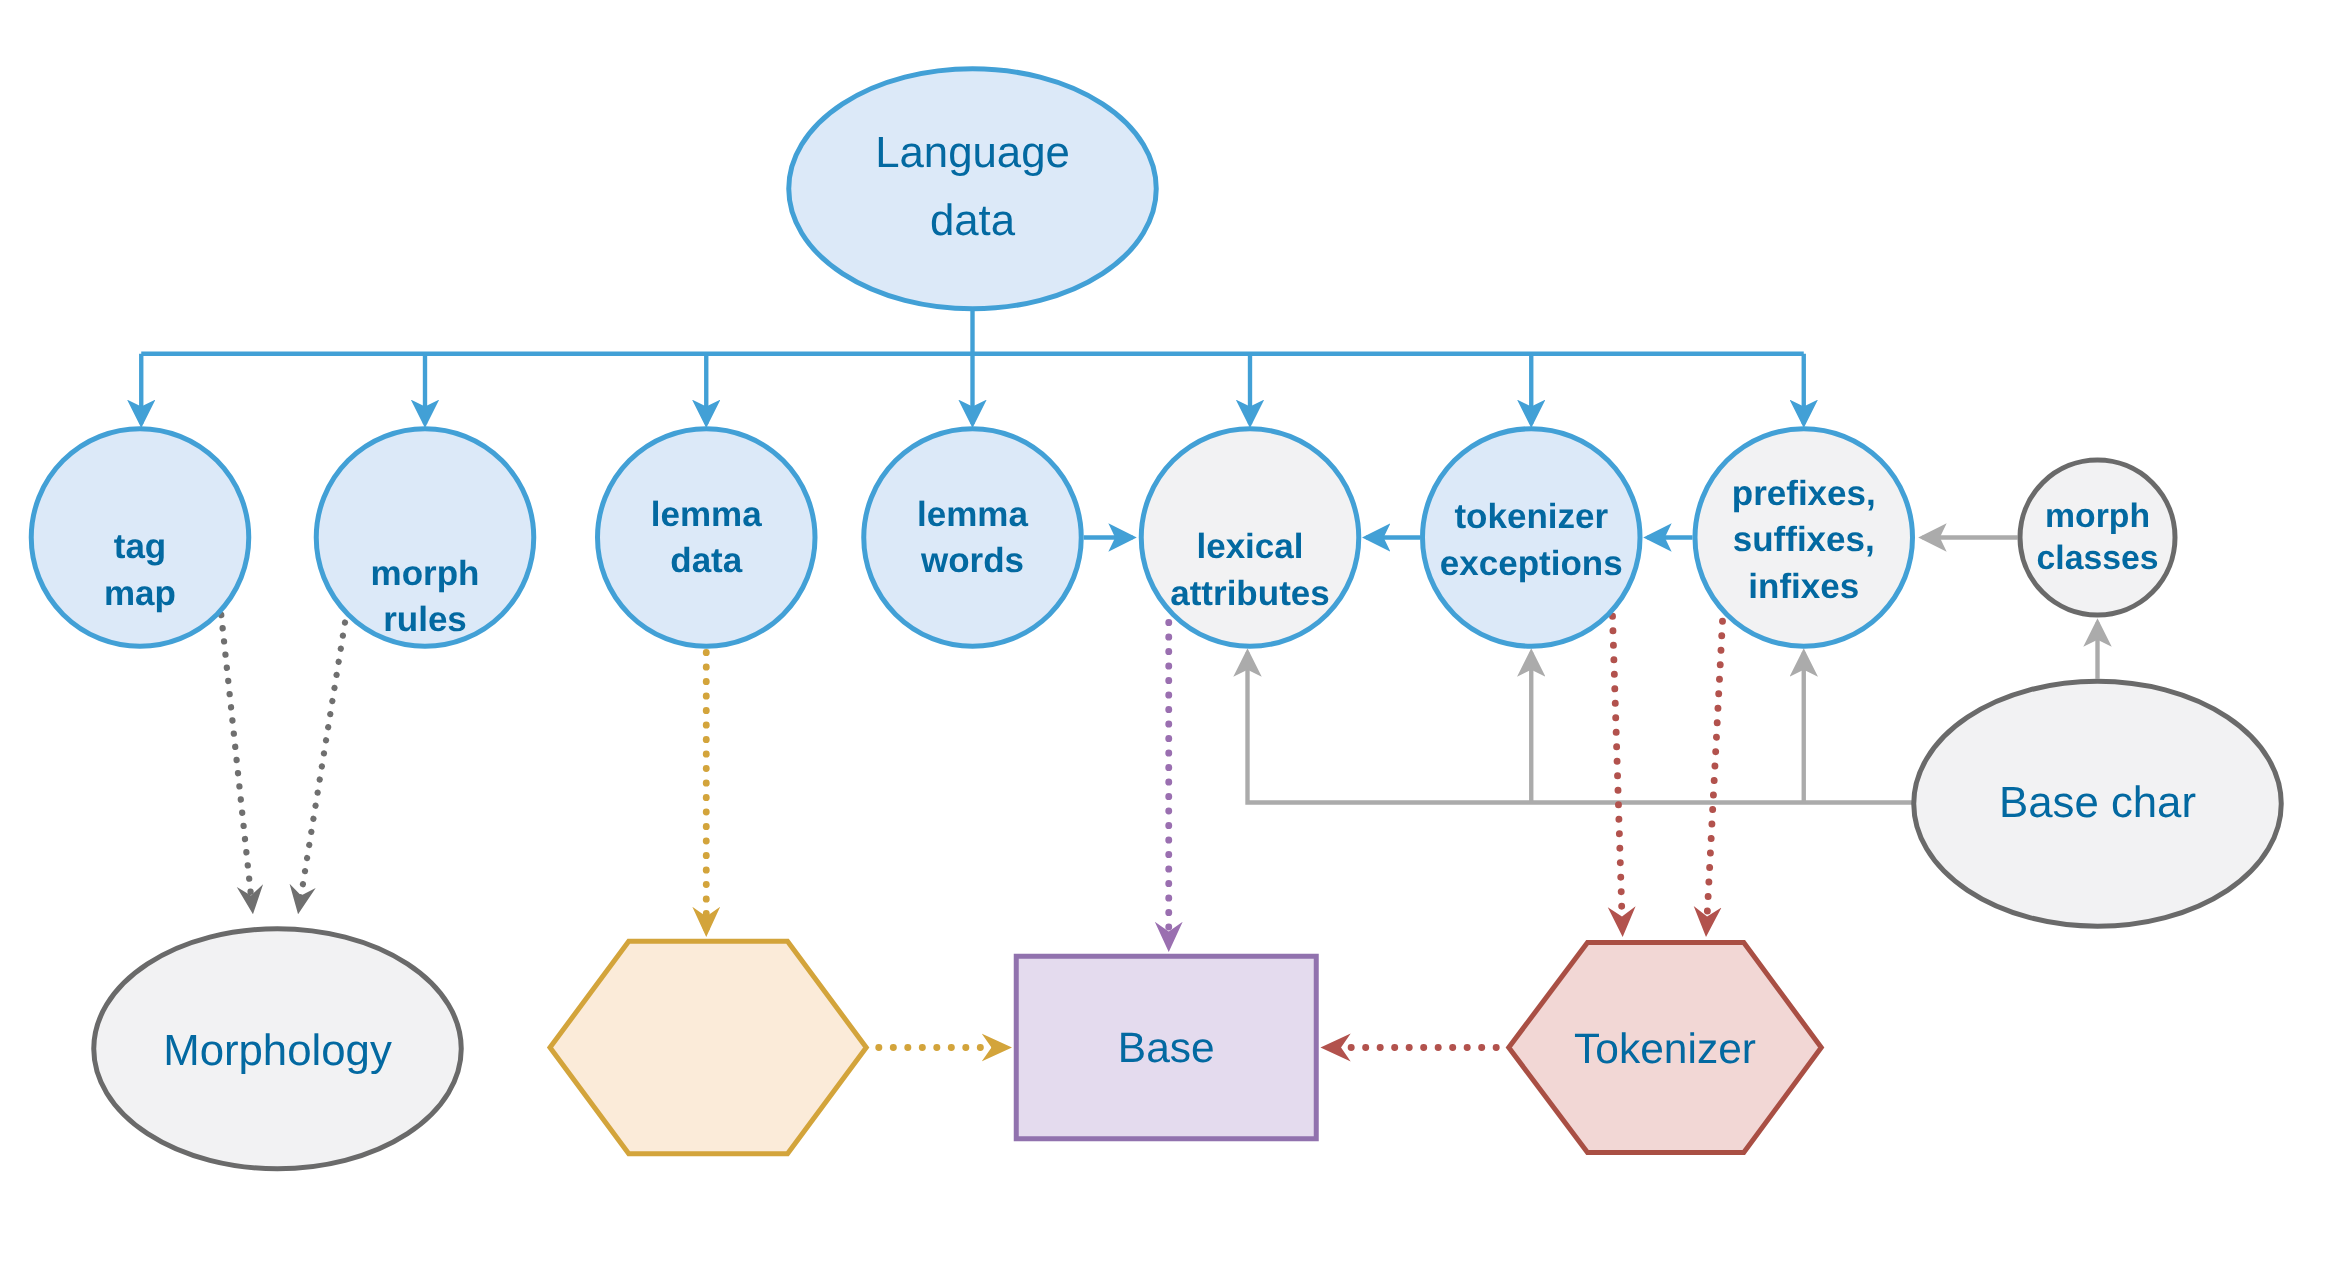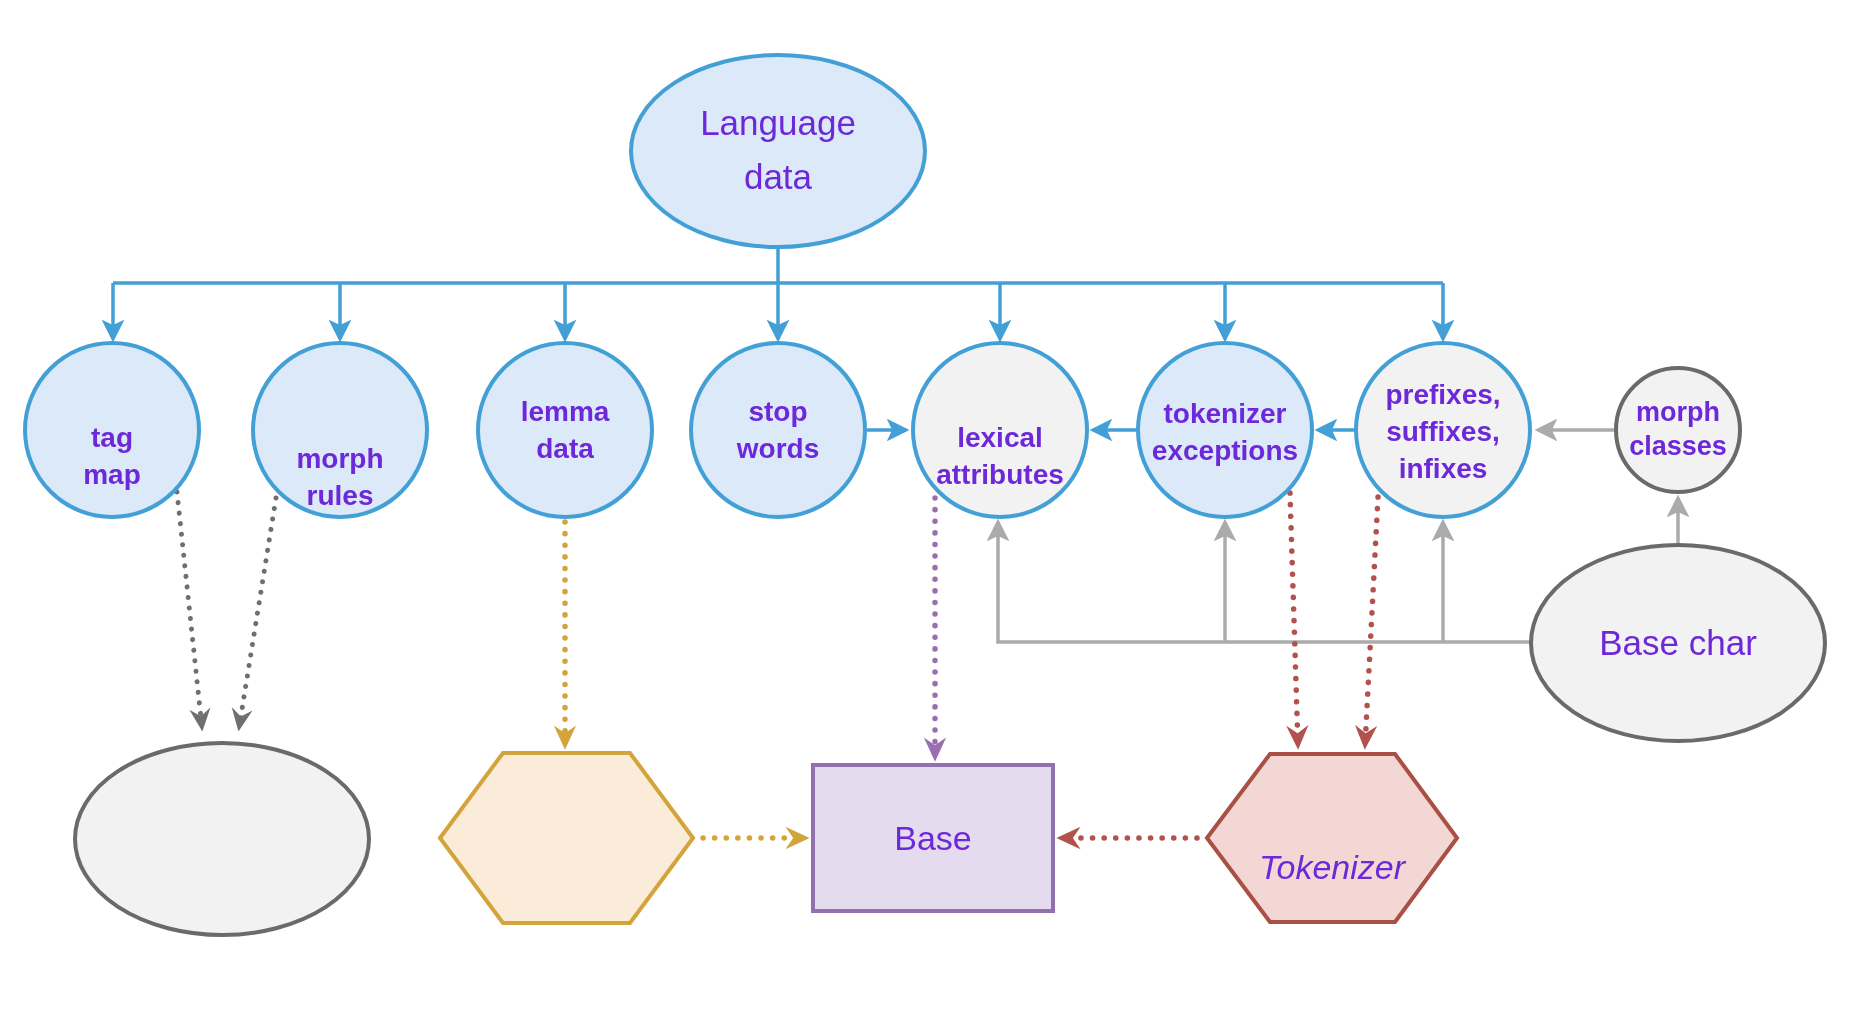--- a/index.html
+++ b/index.html
@@ -13,21 +13,21 @@
   .diagram-svg{position:absolute;left:0;top:0;}
   .shape{stroke-width:4;}
   .conn{fill:none;stroke-width:3.5;}
   .dots{fill:none;stroke-width:5.5;stroke-linecap:round;stroke-dasharray:0.1 11.5;}
   .dots-sm{fill:none;stroke-width:5;stroke-linecap:round;stroke-dasharray:0.1 10.5;}
   .lbl{
     position:absolute;
     transform:translate(-50%,-50%);
     display:flex;align-items:center;justify-content:center;
     text-align:center;
-    color:#6d28d9;
+    color:#0369a1;
     line-height:1.33;
     pointer-events:none;
   }
   .lbl.big{font-size:35px;font-weight:400;line-height:1.55;}
   .lbl.med{font-size:34px;font-weight:400;}
   .lbl.small{font-size:28px;font-weight:700;}
   .lbl.tiny{font-size:27px;font-weight:700;line-height:1.25;}
 </style>
 </head>
 <body>
@@ -96,22 +96,23 @@
     <ellipse class="shape" cx="222" cy="839" rx="147" ry="96" fill="#f2f2f3" stroke="#6a6a6a"></ellipse>
     <polygon class="shape" points="440,838 503,753 630,753 693,838 630,923 503,923" fill="#fbebd9" stroke="#d3a43b"></polygon>
     <rect class="shape" x="813" y="765" width="240" height="146" fill="#e4dbee" stroke="#9172ae"></rect>
     <polygon class="shape" points="1207,838 1270,754 1395,754 1457,838 1395,922 1270,922" fill="#f2d7d5" stroke="#a94f44"></polygon>
   </svg>
 
   <div class="lbl big" style="left:778px;  top:150px; width:170px;">Language data</div>
   <div class="lbl small" style="left:112px;  top:432px; width:70px;margin-top:24px;">tag map</div>
   <div class="lbl small" style="left:340px;  top:430px; width:92px;margin-top:47px;">morph rules</div>
   <div class="lbl small" style="left:565px;  top:430px; width:94px;">lemma data</div>
-  <div class="lbl small" style="left:778px;  top:430px; width:88px;">stop words</div>
+  <div class="lbl small" style="left:778px;  top:430px; width:88px;">lemma words</div>
   <div class="lbl small" style="left:1000px; top:456px; width:142px;">lexical attributes</div>
   <div class="lbl small" style="left:1443px; top:432px; width:128px;">prefixes, suffixes, infixes</div>
   <div class="lbl small" style="left:1225px; top:432px; width:152px;">tokenizer exceptions</div>
   <div class="lbl tiny" style="left:1678px; top:430px; width:112px;">morph classes</div>
   <div class="lbl big" style="left:1678px; top:643px; width:240px;">Base char</div>
+  <div class="lbl big" style="left:222px;  top:841px; width:260px;">Morphology</div>
   <div class="lbl med" style="left:933px;  top:839px; width:200px;">Base</div>
-  <div class="lbl med" style="left:1332px; top:868px; width:200px;font-style:italic;">Tokenizer</div>
+  <div class="lbl med" style="left:1332px; top:840px; width:200px;">Tokenizer</div>
 
 </div>
 
 </body></html>

